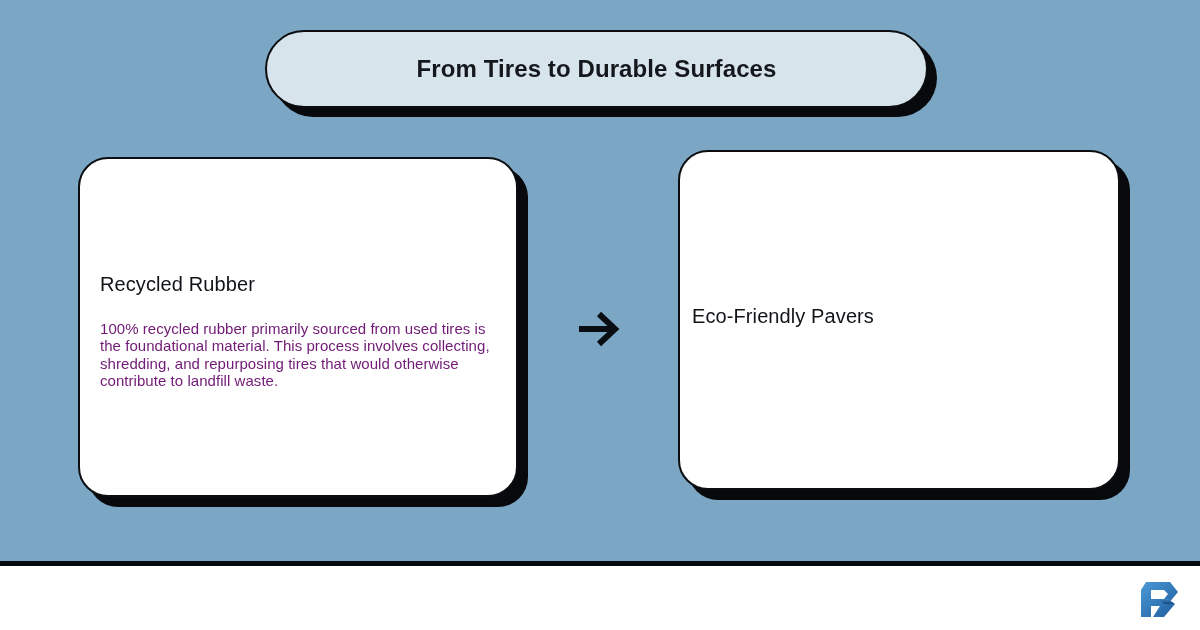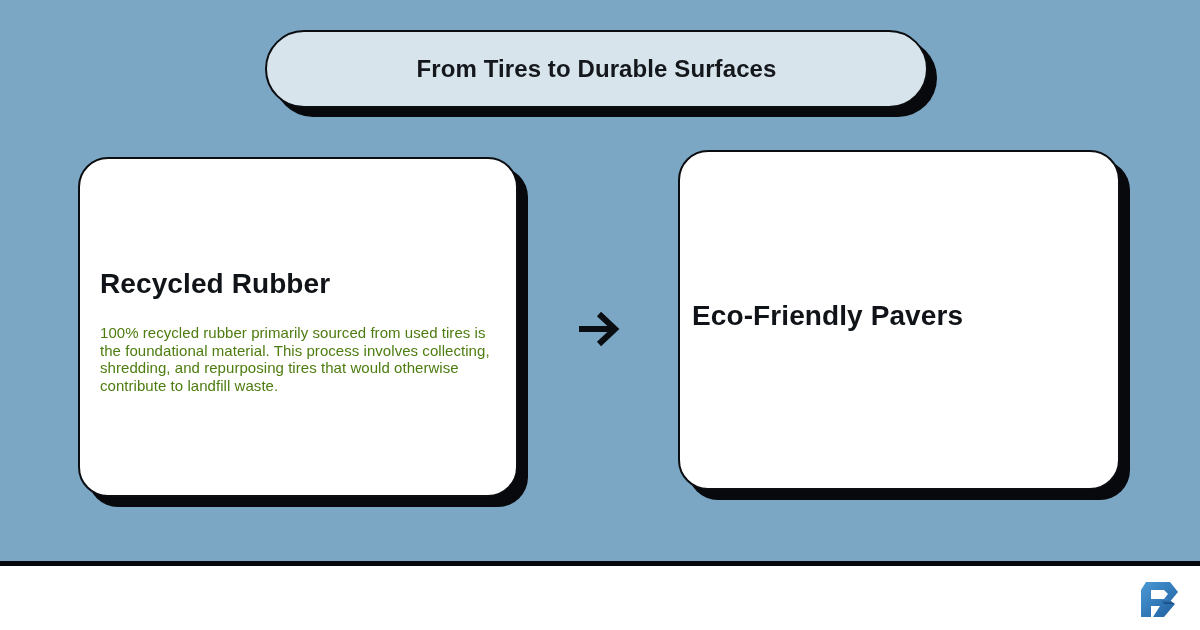--- a/index.html
+++ b/index.html
@@ -113,31 +113,31 @@
     top: 150px;
     width: 442px;
     height: 340px;
     padding: 0 18px 0 12px;
   }
 
   .card-inner-left  { margin-top: 8px; }
   .card-inner-right { margin-top: 16px; }
 
   .card-heading {
-    font-size: 28px;
-    font-weight: bold;
+    font-size: 20px;
+    font-weight: normal;
     color: #101418;
     margin: 0 0 24px 0;
     line-height: 1.15;
     letter-spacing: 0.1px;
   }
 
   .card-body {
     font-size: 15px;
-    color: #4d7c0f;
+    color: #701a75;
     line-height: 17.5px;
     margin: 0;
     letter-spacing: 0.05px;
   }
 
   
   .arrow {
     position: absolute;
     left: 560px;
     top: 296px;

